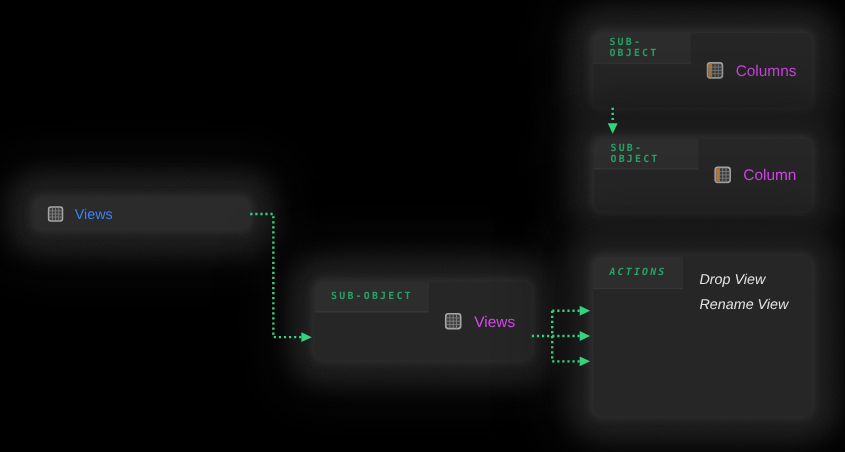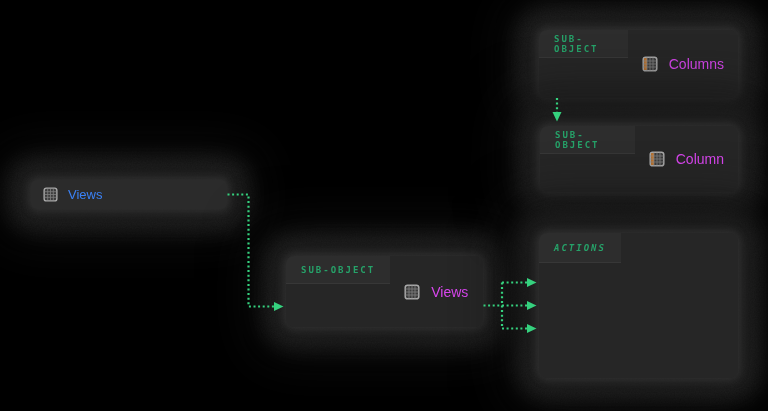--- a/index.html
+++ b/index.html
@@ -168,20 +168,22 @@
     </div>
   </div>
 </div>
 
 <div class="card actions-card">
   <div class="node-body">
     <div class="card-header">
       <span class="header-label">ACTIONS</span>
     </div>
     <div class="actions-list">
+      <div class="action-item">Drop View</div>
+      <div class="action-item">Rename View</div>
     </div>
   </div>
 </div>
 
 <svg class="connector-layer" width="768" height="411" aria-hidden="true">
   <g stroke="#35d17e" fill="#35d17e">
     <g>
       <path d="M227.5 194.5 H248.5 V306.5 H274"></path>
       <polygon points="274,302 283.5,306.5 274,311" stroke="none"></polygon>
     </g>

